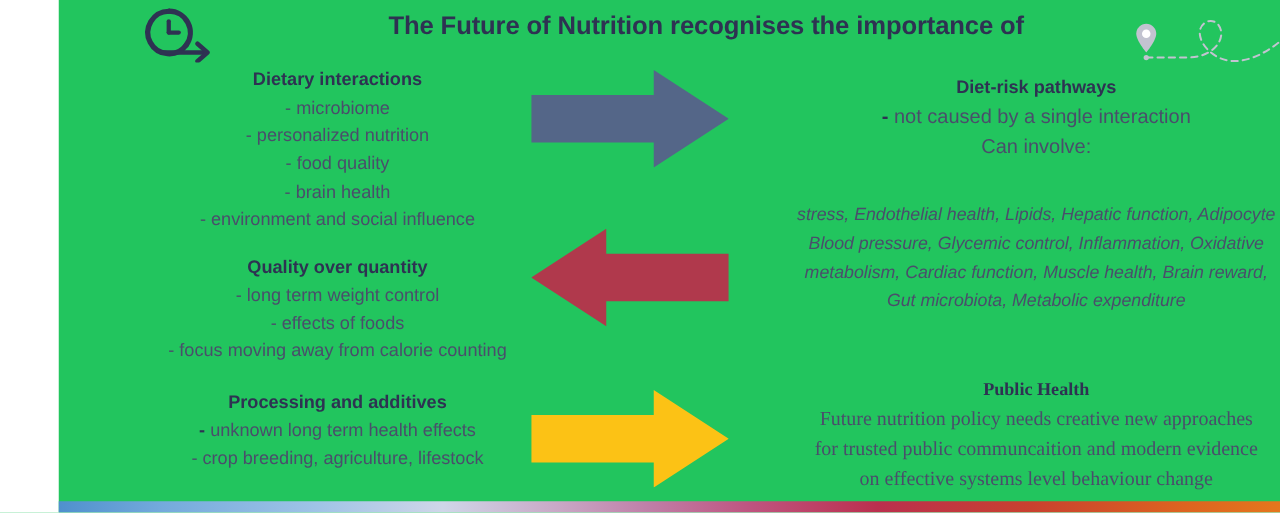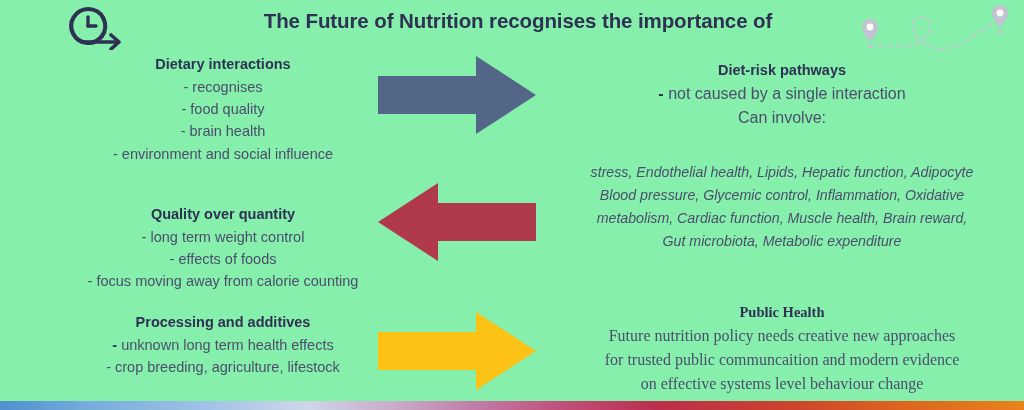--- a/index.html
+++ b/index.html
@@ -12,21 +12,22 @@
     height: 410px;
     position: relative;
     overflow: hidden;
     font-family: "Liberation Sans", sans-serif;
     color: #4a4e6b;
   }
 
   .slide {
     position: absolute;
     inset: 0;
-    background: #86efac;
+    background: #22c55e;
+    margin-left: 47px;
   }
 
   
   .title {
     position: absolute;
     left: 232px;
     top: 8px;
     width: 572px;
     text-align: center;
     font-size: 20.5px;
@@ -176,21 +177,22 @@
         <circle cx="12" cy="44" r="2.1"></circle>
         <path d="M142 3 C146.4 3 150 6.6 150 11 C150 16.5 142 26 142 26 C142 26 134 16.5 134 11 C134 6.6 137.6 3 142 3 Z"></path>
         <circle cx="142" cy="11" r="3.4" fill="#ffffff"></circle>
         <circle cx="142" cy="30" r="2.1"></circle>
       </g>
     </svg>
   </div>
 
   <div class="lblock b1">
     <div class="hd">Dietary interactions</div>
-    <div class="li">- recognises</div>
+    <div class="li">- microbiome</div>
+    <div class="li">- personalized nutrition</div>
     <div class="li">- food quality</div>
     <div class="li">- brain health</div>
     <div class="li">- environment and social influence</div>
   </div>
 
   <div class="lblock b2">
     <div class="hd">Quality over quantity</div>
     <div class="li">- long term weight control</div>
     <div class="li">- effects of foods</div>
     <div class="li">- focus moving away from calorie counting</div>

